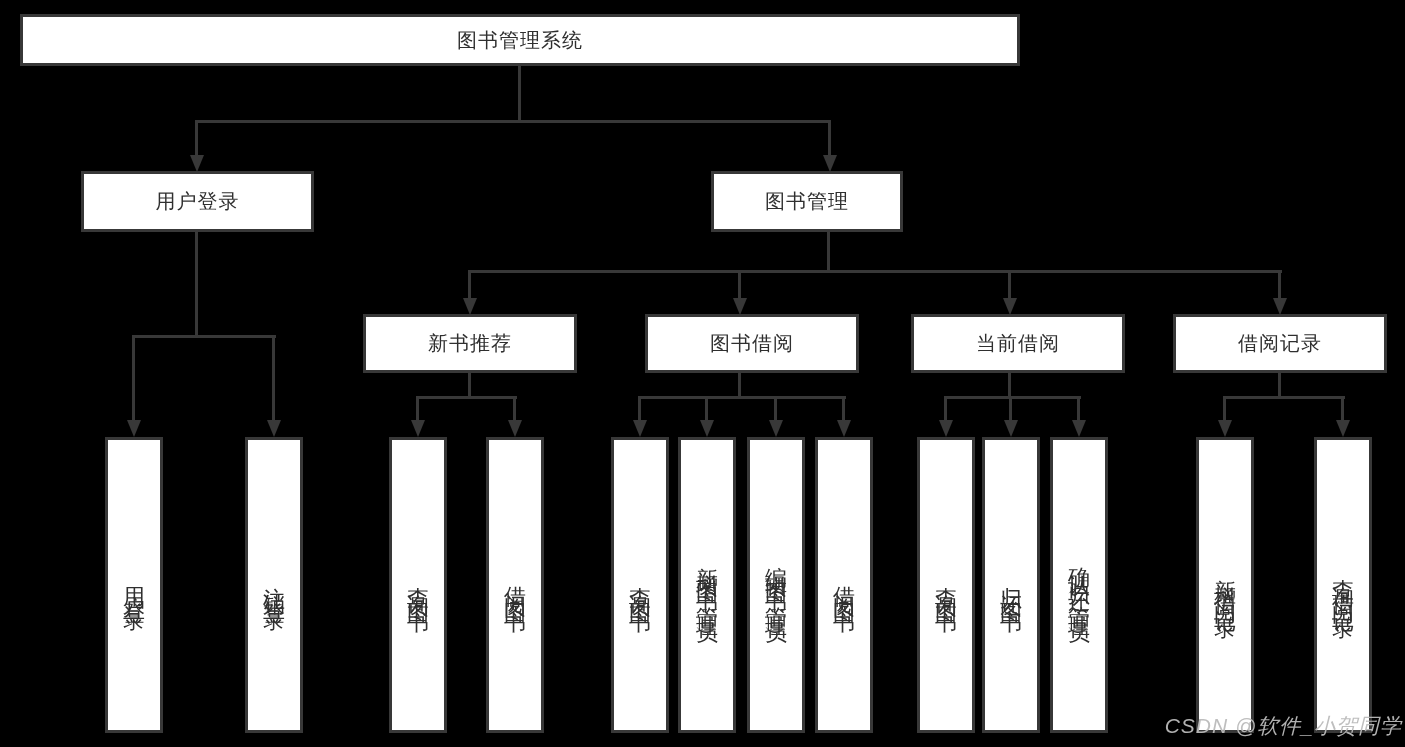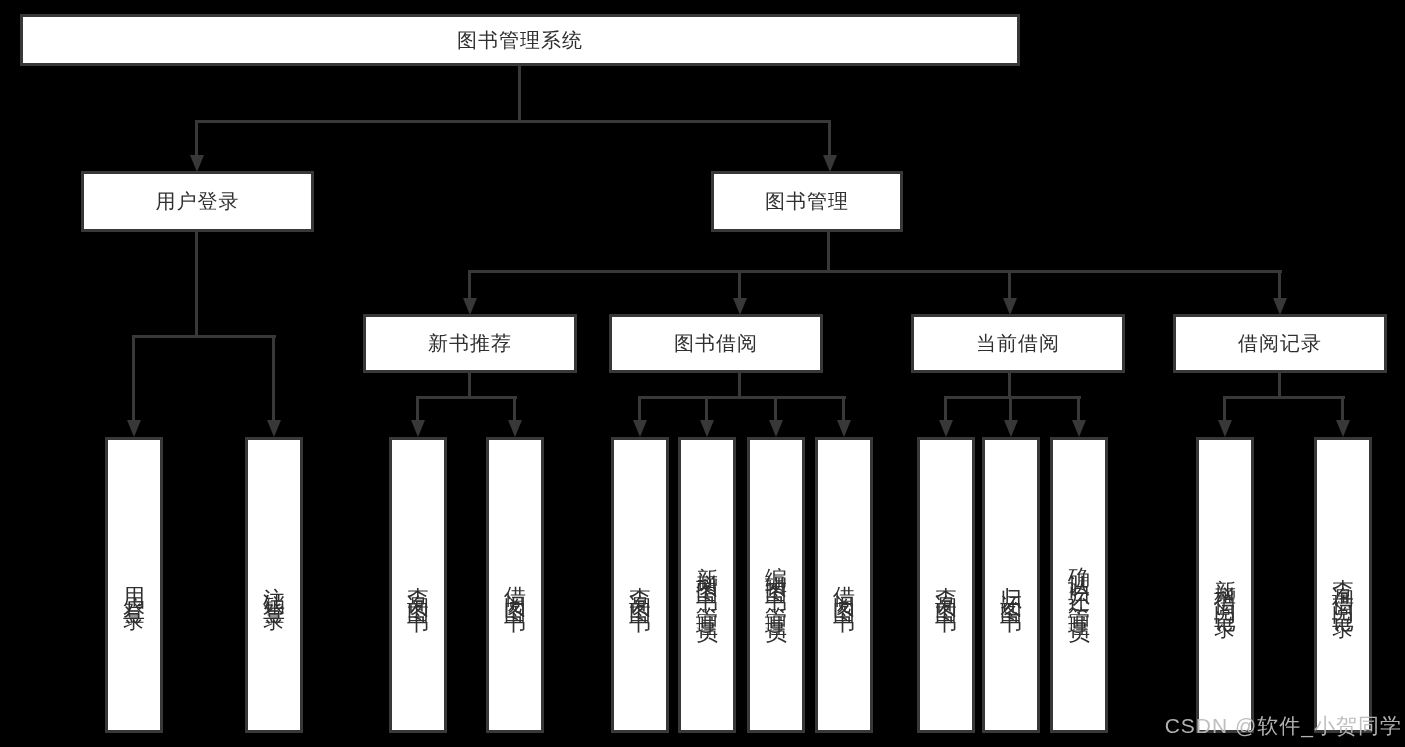--- a/index.html
+++ b/index.html
@@ -54,20 +54,21 @@
   }
   .watermark {
     position: absolute;
     top: 712px;
     right: 3px;
     font-size: 21px;
     color: rgba(186, 186, 186, 0.95);
     letter-spacing: 1px;
     z-index: 10;
     white-space: nowrap;
+    font-style: italic;
   }
 </style>
 </head>
 <body>
 
 <div class="canvas">
 
   <div class="box" style="left:20px; top:14px; width:1000px; height:52px;">图书管理系统</div>
 
   <div class="vline" style="left:518px; top:66px; height:54px;"></div>
@@ -92,21 +93,21 @@
   <div class="vline" style="left:468px; top:270px; height:30px;"></div>
   <div class="arrow" style="left:463px; top:298px;"></div>
   <div class="vline" style="left:738px; top:270px; height:30px;"></div>
   <div class="arrow" style="left:733px; top:298px;"></div>
   <div class="vline" style="left:1008px; top:270px; height:30px;"></div>
   <div class="arrow" style="left:1003px; top:298px;"></div>
   <div class="vline" style="left:1278px; top:270px; height:30px;"></div>
   <div class="arrow" style="left:1273px; top:298px;"></div>
 
   <div class="box" style="left:363px; top:314px; width:214px; height:59px;">新书推荐</div>
-  <div class="box" style="left:609px; top:314px; width:214px; height:59px;">图书借阅</div>
+  <div class="box" style="left:645px; top:314px; width:214px; height:59px;">图书借阅</div>
   <div class="box" style="left:903px; top:314px; width:214px; height:59px;margin-left:8px;">当前借阅</div>
   <div class="box" style="left:1173px; top:314px; width:214px; height:59px;">借阅记录</div>
 
   <div class="vline" style="left:468px; top:373px; height:25px;"></div>
   <div class="hline" style="left:416px; top:396px; width:101px;"></div>
   <div class="vline" style="left:416px; top:396px; height:26px;"></div>
   <div class="arrow" style="left:411px; top:420px;"></div>
   <div class="vline" style="left:513px; top:396px; height:26px;"></div>
   <div class="arrow" style="left:508px; top:420px;"></div>
 

